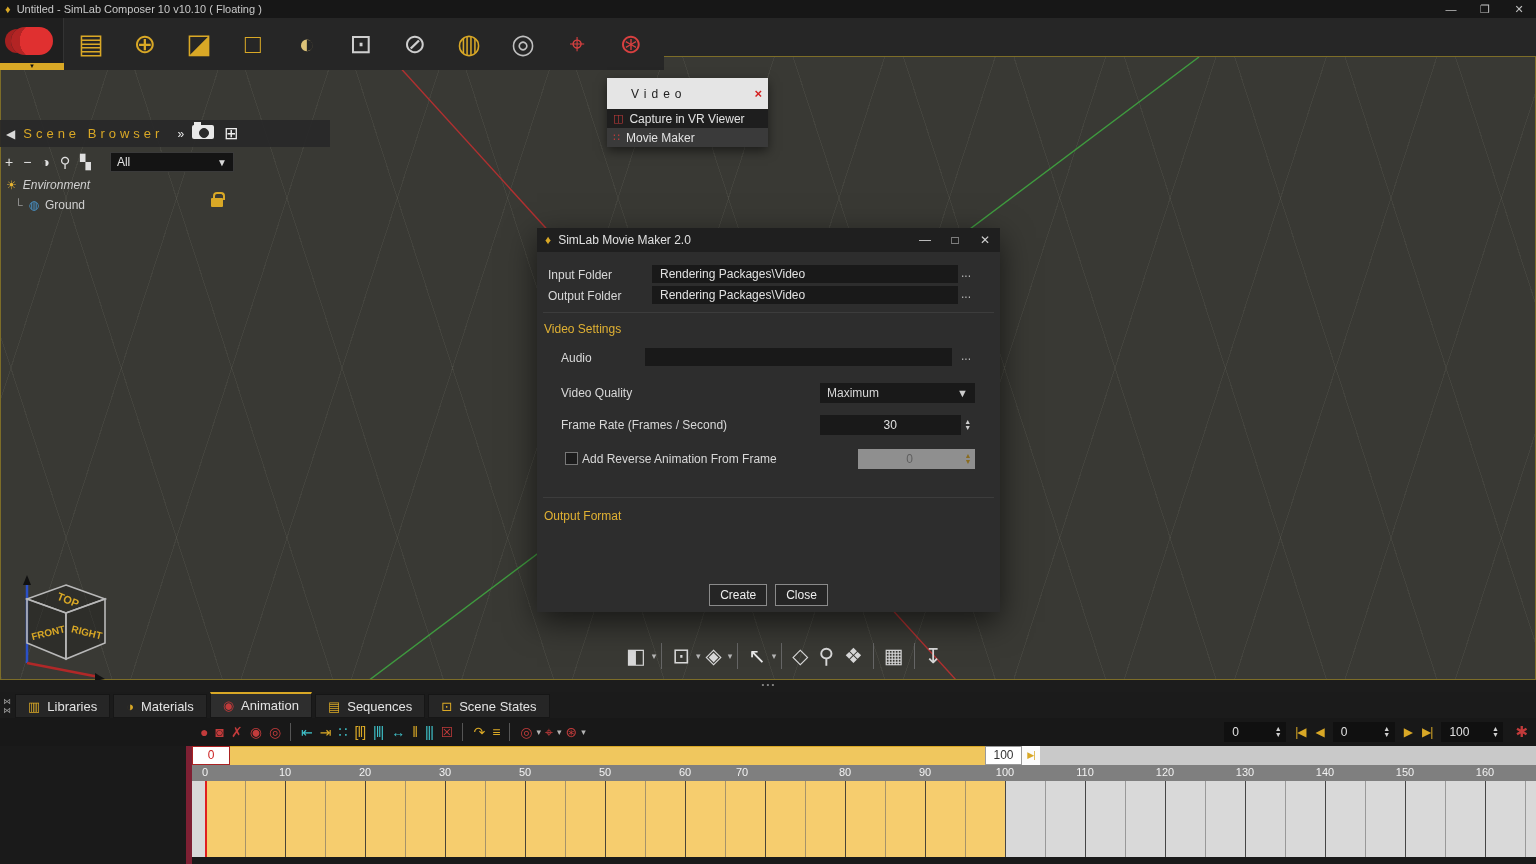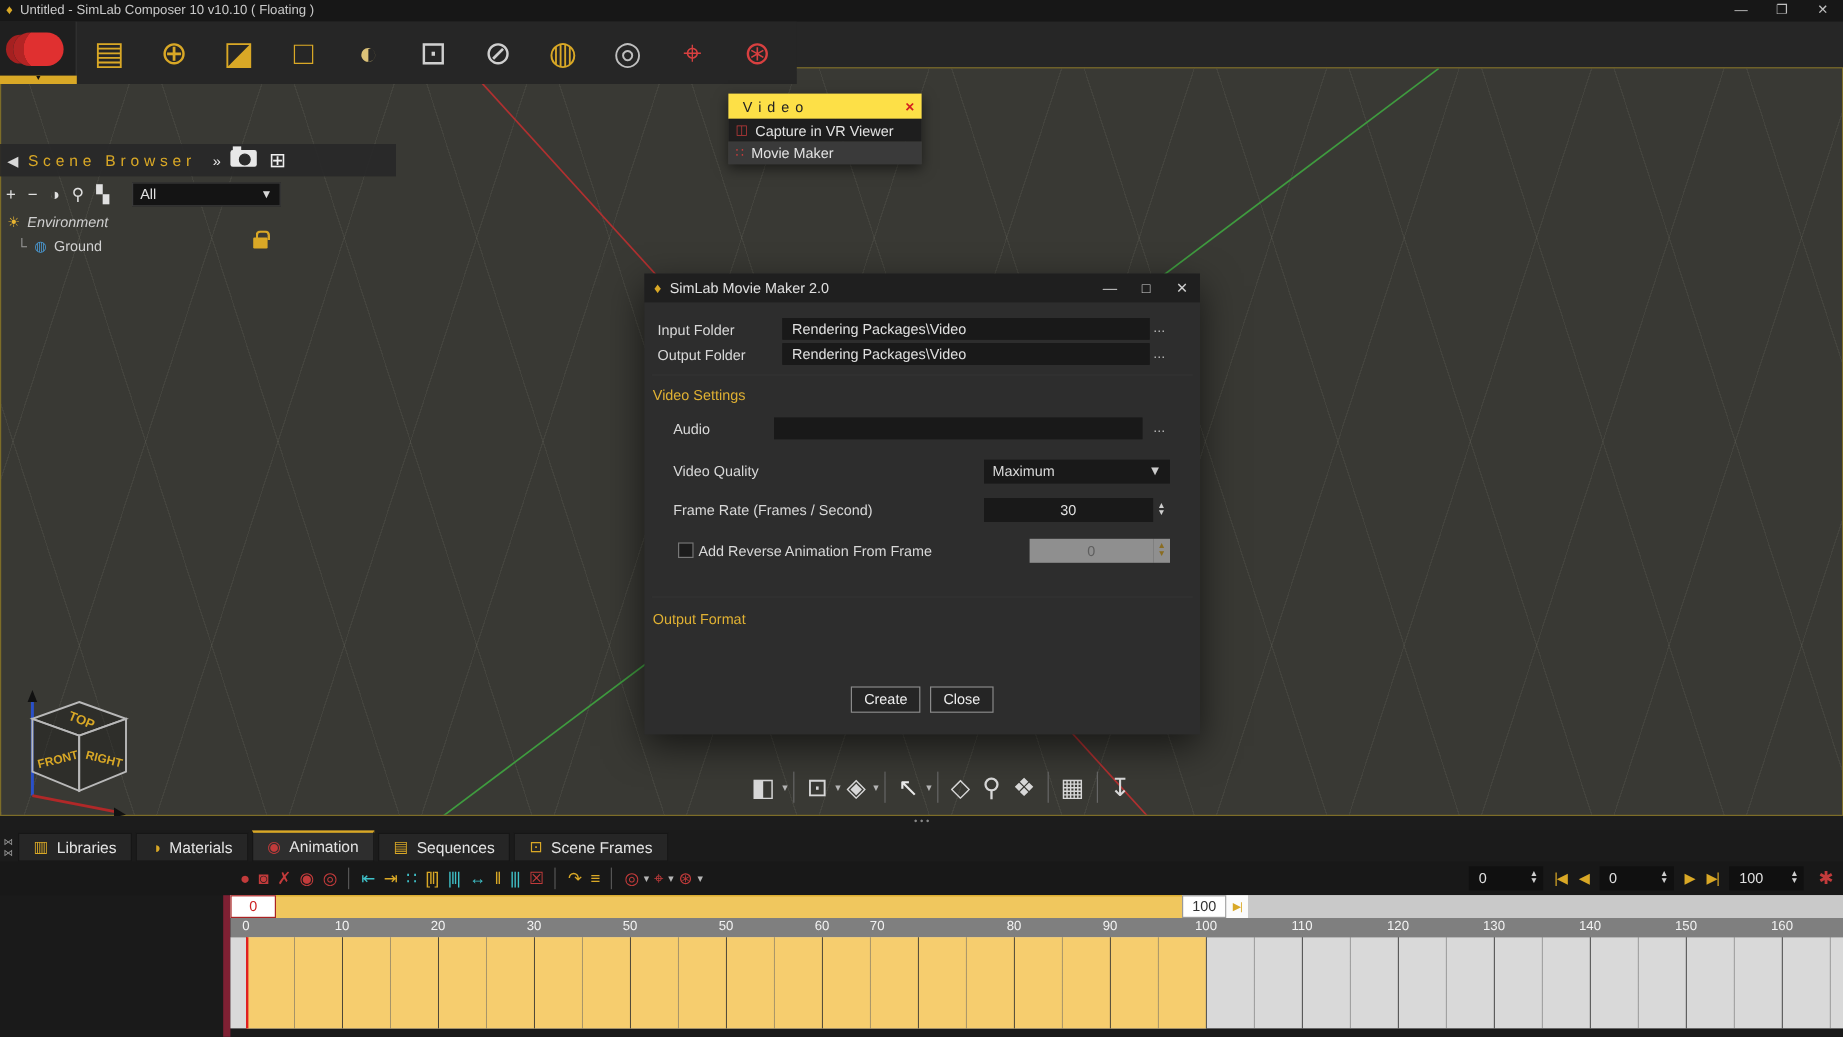--- a/index.html
+++ b/index.html
@@ -64,22 +64,22 @@
   .tree-row .t-icon{margin:0 6px;font-size:12px;}
   #env-label{font-style:italic;}
   .branch{color:#9a9a9a;margin-left:14px;font-size:12px;}
   #lock{position:absolute;left:211px;top:78px;width:12px;height:9px;background:#d9a826;border-radius:1px;}
   #lock::before{content:'';position:absolute;left:2px;top:-6px;width:8px;height:6px;border:2px solid #d9a826;
     border-bottom:none;border-radius:4px 4px 0 0;}
 
   
   #video-menu{position:absolute;left:607px;top:78px;width:161px;z-index:40;font-size:12px;
     box-shadow:0 4px 10px rgba(0,0,0,.5);}
-  #vm-header{height:21px;background:#fde047;color:#222;display:flex;align-items:center;
-    padding:0 6px 0 12px;font-size:12px;}
+  #vm-header{height:31px;background:#e5e5e5;color:#222;display:flex;align-items:center;
+    padding:0 6px 0 24px;font-size:12px;}
   #vm-title{letter-spacing:5px;}
   #vm-close{margin-left:auto;color:#d41f1f;font-weight:bold;font-size:13px;cursor:pointer;}
   .vm-item{height:19px;display:flex;align-items:center;color:#e2e2e2;padding:0 6px;}
   .vm-item .icon{font-size:11px;margin-right:6px;}
   #vm-item-0{background:#1e1e1e;}
   #vm-item-1{background:#3a3a3a;}
 
   
   #dialog{position:absolute;left:537px;top:228px;width:463px;height:384px;z-index:50;
     background:#2d2d2d;box-shadow:0 10px 30px rgba(0,0,0,.6);font-size:12px;color:#d8d8d8;}
@@ -107,21 +107,21 @@
     border:1px solid #777;cursor:pointer;}
   #rev-spin{left:321px;top:197px;width:117px;}
   #rev-spin input{background:#8f8f8f;color:#5f5f5f;}
   #format-radios{position:absolute;left:28px;top:280px;display:flex;}
   .fmt{width:85px;display:flex;align-items:center;cursor:pointer;}
   .fmt .rad{width:10px;height:10px;border-radius:50%;background:#1e1e1e;border:1px solid #555;
     margin-right:8px;position:relative;}
   .fmt .rad.sel::after{content:'';position:absolute;left:2px;top:2px;width:4px;height:4px;border-radius:50%;background:#cfcfcf;}
   #dlg-buttons{position:absolute;left:0;width:100%;top:320px;display:flex;justify-content:center;gap:8px;}
   #dlg-buttons .btn{height:22px;background:#252525;border:1px solid #8a8a8a;color:#eee;
-    display:flex;align-items:center;justify-content:center;padding:0 10px;font-size:12px;cursor:pointer;}
+    display:flex;align-items:center;justify-content:center;padding:0 10px;font-size:12px;cursor:pointer;margin-top:12px;}
 
   
   #mid-strip{position:absolute;top:680px;left:0;width:1536px;height:12px;background:#1c1c1c;
     text-align:center;color:#888;font-size:8px;line-height:10px;z-index:15;}
   #tabbar{position:absolute;top:692px;left:0;width:1536px;height:26px;background:#1b1b1b;display:flex;
     align-items:flex-end;z-index:15;}
   #tab-mini{display:flex;flex-direction:column;color:#9a9a9a;font-size:8px;line-height:9px;
     margin:0 4px 3px 3px;}
   .tab{height:24px;display:flex;align-items:center;background:#262626;border:1px solid #161616;
     padding:0 12px;margin-right:3px;color:#e3e3e3;font-size:13px;cursor:pointer;}
@@ -378,21 +378,21 @@
   <div class="tab active">
     <span class="t-icon" style="color: rgb(194, 59, 59);">◉</span>
     <span>Animation</span>
   </div>
   <div class="tab">
     <span class="t-icon" style="color: rgb(217, 168, 38);">▤</span>
     <span>Sequences</span>
   </div>
   <div class="tab">
     <span class="t-icon" style="color: rgb(217, 168, 38);">⊡</span>
-    <span>Scene Frames</span>
+    <span>Scene States</span>
   </div>
 </div>
 
 <div id="anim-toolbar">
   <div id="anim-icons">
       <span class="icon" style="color: rgb(194, 59, 59);">●</span>
       <span class="icon" style="color: rgb(194, 59, 59);">◙</span>
       <span class="icon" style="color: rgb(194, 59, 59);">✗</span>
       <span class="icon" style="color: rgb(194, 59, 59);">◉</span>
       <span class="icon" style="color: rgb(194, 59, 59);">◎</span>
@@ -458,21 +458,21 @@
       <div id="range-rest"></div>
     </div>
     <div id="tl-ruler">
         <span class="tick" style="left: 13px;">0</span>
         <span class="tick" style="left: 93px;">10</span>
         <span class="tick" style="left: 173px;">20</span>
         <span class="tick" style="left: 253px;">30</span>
         <span class="tick" style="left: 333px;">50</span>
         <span class="tick" style="left: 413px;">50</span>
         <span class="tick" style="left: 493px;">60</span>
-        <span class="tick" style="left: 539px;">70</span>
+        <span class="tick" style="left: 550px;">70</span>
         <span class="tick" style="left: 653px;">80</span>
         <span class="tick" style="left: 733px;">90</span>
         <span class="tick" style="left: 813px;">100</span>
         <span class="tick" style="left: 893px;">110</span>
         <span class="tick" style="left: 973px;">120</span>
         <span class="tick" style="left: 1053px;">130</span>
         <span class="tick" style="left: 1133px;">140</span>
         <span class="tick" style="left: 1213px;">150</span>
         <span class="tick" style="left: 1293px;">160</span>
       </div>

